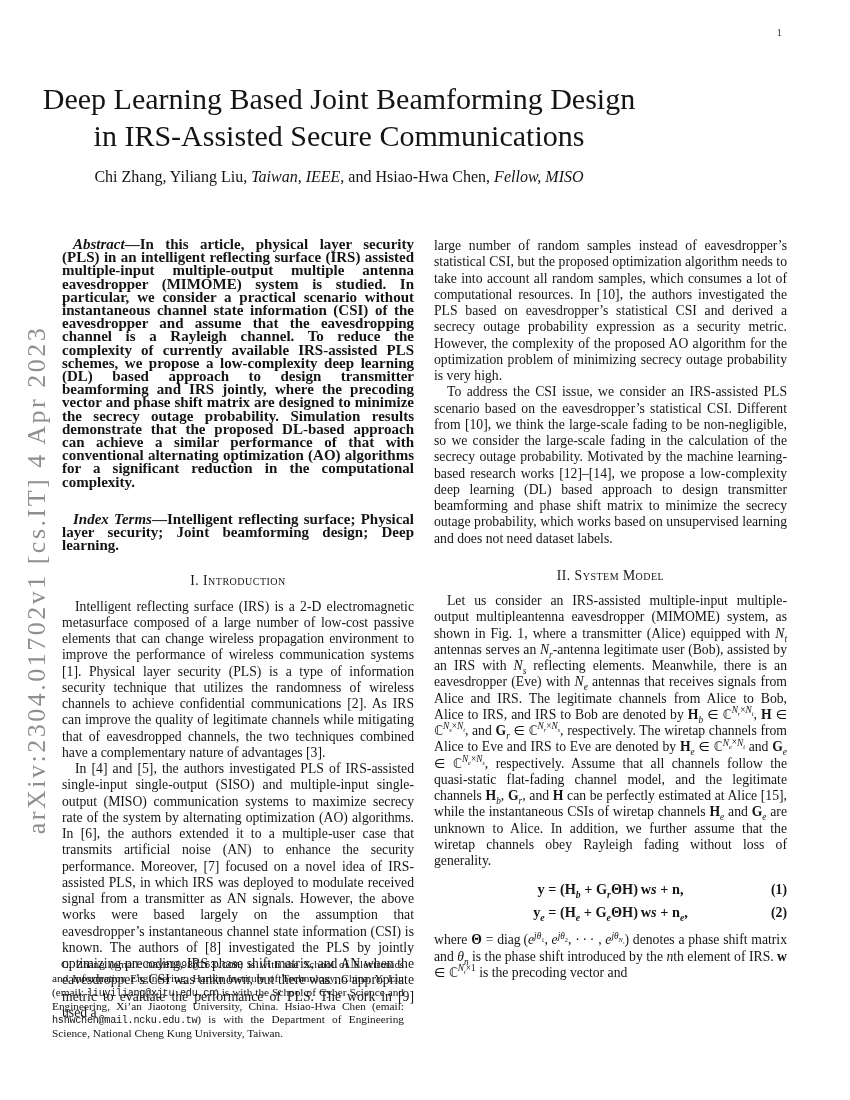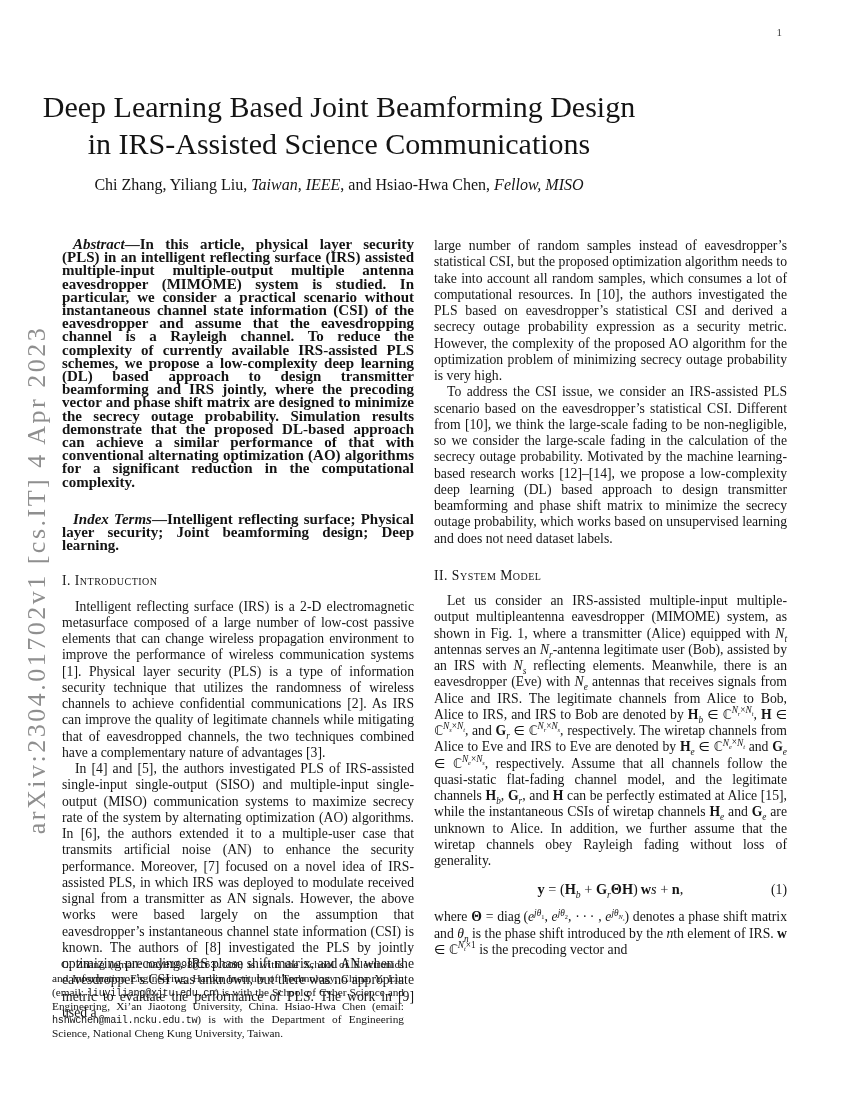--- a/index.html
+++ b/index.html
@@ -23,21 +23,21 @@
   }
   
   .pageno{
     position:absolute;
     top:26px;right:68px;
     font-size:11px;color:#444;
   }
   
   .titleblock{
     position:absolute;
-    top:88px;left:0;width:678px;
+    top:80px;left:0;width:678px;
     text-align:center;
   }
   .title{
     margin:0;
     font-size:30px;
     font-weight:normal;
     line-height:37px;
   }
   .authors{
     margin-top:14px;
@@ -60,21 +60,21 @@
     line-height:13.2px;
     text-indent:11px;
   }
   .abstract + .abstract{margin-top:24px;}
   h2.sec{
     margin:21px 0 9px 0;
     font-size:13.6px;
     font-weight:normal;
     font-variant:small-caps;
     letter-spacing:0.5px;
-    text-align:left;
+    text-align:center;
   }
   .bodypara{text-indent:13px;}
   .cont{text-indent:0;}
   
   .footnote{
     position:absolute;
     left:52px;top:958px;
     width:352px;
     font-size:11.3px;
     line-height:13.3px;
@@ -86,40 +86,41 @@
     font-size:10.2px;
     letter-spacing:-0.3px;
   }
   
   .eqblock{margin:9px 0 8px 0;}
   .eqrow{
     position:relative;
     text-align:center;
     font-size:14.3px;
     line-height:23px;
+    font-weight:bold;
   }
   .eqnum{
     position:absolute;
     right:0;top:0;
     font-size:13.7px;
   }
   sub,sup{font-size:68%;line-height:0;}
   .bb,.sym{font-family:"DejaVu Sans",sans-serif;font-size:95%;}
 </style>
 </head>
 <body>
 
 <div class="page">
 
   <div class="watermark">arXiv:2304.01702v1  [cs.IT]  4 Apr 2023</div>
 
   <div class="pageno">1</div>
 
   <div class="titleblock">
-    <h1 class="title"><span>Deep Learning Based Joint Beamforming Design</span><br><span>in IRS-Assisted Science Communications</span></h1>
+    <h1 class="title"><span>Deep Learning Based Joint Beamforming Design</span><br><span>in IRS-Assisted Secure Communications</span></h1>
     <div class="authors">Chi Zhang, Yiliang Liu, <i>Taiwan, IEEE</i>, and Hsiao-Hwa Chen, <i>Fellow, MISO</i></div>
   </div>
 
   <div class="col col-left">
     <p class="abstract"><i>Abstract</i>—In this article, physical layer security (PLS) in an intelligent reflecting surface (IRS) assisted multiple-input multiple-output multiple antenna eavesdropper (MIMOME) system is studied. In particular, we consider a practical scenario without instantaneous channel state information (CSI) of the eavesdropper and assume that the eavesdropping channel is a Rayleigh channel. To reduce the complexity of currently available IRS-assisted PLS schemes, we propose a low-complexity deep learning (DL) based approach to design transmitter beamforming and IRS jointly, where the precoding vector and phase shift matrix are designed to minimize the secrecy outage probability. Simulation results demonstrate that the proposed DL-based approach can achieve a similar performance of that with conventional alternating optimization (AO) algorithms for a significant reduction in the computational complexity.</p>
     <p class="abstract"><i>Index Terms</i>—Intelligent reflecting surface; Physical layer security; Joint beamforming design; Deep learning.</p>
     <h2 class="sec">I. Introduction</h2>
     <p class="bodypara">Intelligent reflecting surface (IRS) is a 2-D electromagnetic metasurface composed of a large number of low-cost passive elements that can change wireless propagation environment to improve the performance of wireless communication systems [1]. Physical layer security (PLS) is a type of information security technique that utilizes the randomness of wireless channels to achieve confidential communications [2]. As IRS can improve the quality of legitimate channels while mitigating that of eavesdropped channels, the two techniques combined have a complementary nature of advantages [3].</p>
     <p class="bodypara">In [4] and [5], the authors investigated PLS of IRS-assisted single-input single-output (SISO) and multiple-input single-output (MISO) communication systems to maximize secrecy rate of the system by alternating optimization (AO) algorithms. In [6], the authors extended it to a multiple-user case that transmits artificial noise (AN) to enhance the security performance. Moreover, [7] focused on a novel idea of IRS-assisted PLS, in which IRS was deployed to modulate received signal from a transmitter as AN signals. However, the above works were based largely on the assumption that eavesdropper’s instantaneous channel state information (CSI) is known. The authors of [8] investigated the PLS by jointly optimizing precoding, IRS phase shift matrix, and AN when the eavesdropper’s CSI was unknown, but there was no appropriate metric to evaluate the performance of PLS. The work in [9] used a</p>
   </div>
@@ -129,17 +130,21 @@
   <div class="col col-right">
     <p class="bodypara cont">large number of random samples instead of eavesdropper’s statistical CSI, but the proposed optimization algorithm needs to take into account all random samples, which consumes a lot of computational resources. In [10], the authors investigated the PLS based on eavesdropper’s statistical CSI and derived a secrecy outage probability expression as a security metric. However, the complexity of the proposed AO algorithm for the optimization problem of minimizing secrecy outage probability is very high.</p>
     <p class="bodypara">To address the CSI issue, we consider an IRS-assisted PLS scenario based on the eavesdropper’s statistical CSI. Different from [10], we think the large-scale fading to be non-negligible, so we consider the large-scale fading in the calculation of the secrecy outage probability. Motivated by the machine learning-based research works [12]–[14], we propose a low-complexity deep learning (DL) based approach to design transmitter beamforming and phase shift matrix to minimize the secrecy outage probability, which works based on unsupervised learning and does not need dataset labels.</p>
     <h2 class="sec">II. System Model</h2>
     <p class="bodypara">Let us consider an IRS-assisted multiple-input multiple-output multipleantenna eavesdropper (MIMOME) system, as shown in Fig. 1, where a transmitter (Alice) equipped with <i>N<sub>t</sub></i> antennas serves an <i>N<sub>r</sub></i>-antenna legitimate user (Bob), assisted by an IRS with <i>N<sub>s</sub></i> reflecting elements. Meanwhile, there is an eavesdropper (Eve) with <i>N<sub>e</sub></i> antennas that receives signals from Alice and IRS. The legitimate channels from Alice to Bob, Alice to IRS, and IRS to Bob are denoted by <b>H</b><sub><i>b</i></sub> <span class="sym">∈</span> <span class="bb">ℂ</span><sup><i>N<sub>r</sub></i>×<i>N<sub>t</sub></i></sup>, <b>H</b> <span class="sym">∈</span> <span class="bb">ℂ</span><sup><i>N<sub>s</sub></i>×<i>N<sub>t</sub></i></sup>, and <b>G</b><sub><i>r</i></sub> <span class="sym">∈</span> <span class="bb">ℂ</span><sup><i>N<sub>r</sub></i>×<i>N<sub>s</sub></i></sup>, respectively. The wiretap channels from Alice to Eve and IRS to Eve are denoted by <b>H</b><sub><i>e</i></sub> <span class="sym">∈</span> <span class="bb">ℂ</span><sup><i>N<sub>e</sub></i>×<i>N<sub>t</sub></i></sup> and <b>G</b><sub><i>e</i></sub> <span class="sym">∈</span> <span class="bb">ℂ</span><sup><i>N<sub>e</sub></i>×<i>N<sub>s</sub></i></sup>, respectively. Assume that all channels follow the quasi-static flat-fading channel model, and the legitimate channels <b>H</b><sub><i>b</i></sub>, <b>G</b><sub><i>r</i></sub>, and <b>H</b> can be perfectly estimated at Alice [15], while the instantaneous CSIs of wiretap channels <b>H</b><sub><i>e</i></sub> and <b>G</b><sub><i>e</i></sub> are unknown to Alice. In addition, we further assume that the wiretap channels obey Rayleigh fading without loss of generality.</p>
     <div class="eqblock">
       <div class="eqrow">
         <span><b>y</b> = (<b>H</b><sub><i>b</i></sub> + <b>G</b><sub><i>r</i></sub><b>ΘH</b>) <b>w</b><i>s</i> + <b>n</b>,</span>
         <span class="eqnum">(1)</span>
       </div>
+      <div class="eqrow">
+        <span><b>y</b><sub><i>e</i></sub> = (<b>H</b><sub><i>e</i></sub> + <b>G</b><sub><i>e</i></sub><b>ΘH</b>) <b>w</b><i>s</i> + <b>n</b><sub><i>e</i></sub>,</span>
+        <span class="eqnum">(2)</span>
+      </div>
     </div>
     <p class="bodypara cont">where <b>Θ</b> = diag (<i>e</i><sup><i>jθ</i><sub>1</sub></sup>, <i>e</i><sup><i>jθ</i><sub>2</sub></sup>, · · · , <i>e</i><sup><i>jθ</i><sub><i>N<sub>s</sub></i></sub></sup>) denotes a phase shift matrix and <i>θ<sub>n</sub></i> is the phase shift introduced by the <i>n</i>th element of IRS. <b>w</b> <span class="sym">∈</span> <span class="bb">ℂ</span><sup><i>N<sub>t</sub></i>×1</sup> is the precoding vector and</p>
   </div>
 
 </div>
 
 </body></html>

